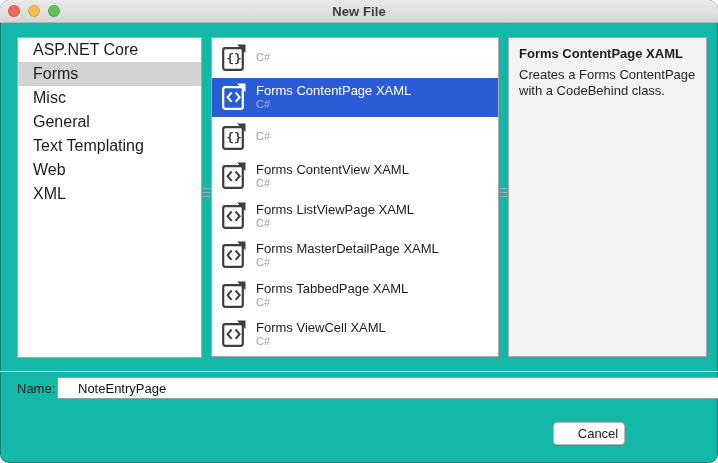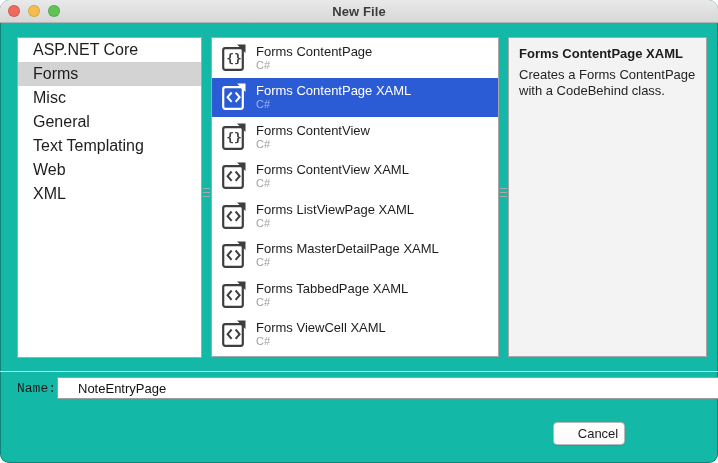--- a/index.html
+++ b/index.html
@@ -54,21 +54,21 @@
   .tpl-sub   { font-size:11px; color:#9f9f9f; line-height:13px; }
   .tpl-row.selected .tpl-title { color:#ffffff; }
   .tpl-row.selected .tpl-sub   { color:#a3b6e9; }
   
   .details { padding:8px 10px; }
   .details-title { font-size:13px; font-weight:bold; color:#1b1b1b; margin-bottom:6px; }
   .details-desc  { font-size:13px; color:#242424; line-height:16px; max-width:178px; }
   
   .hsep { position:absolute; left:0; right:0; top:371px; height:1px; background:#dedede; }
   .name-label {
-    position:absolute; left:17px; top:381px; font-size:13px; color:#1d1d1d;font-family:Liberation Mono, monospace;
+    position:absolute; left:17px; top:381px; font-size:13px; color:#1d1d1d;
   }
   .name-input {
     position:absolute; left:57px; top:377px; width:637px; height:20px;
     border:1px solid #9d9d9d; background:#ffffff; font-size:13px;
     font-family:"Liberation Sans", sans-serif; color:#111; padding:0 20px;
     border-radius:1px; outline:none; box-sizing:content-box;
   }
   .btn {
     position:absolute; top:422px; height:23px; box-sizing:border-box;
     background:linear-gradient(#ffffff,#fbfbfb);
@@ -109,21 +109,20 @@
   <div class="panel panel-middle">
       <div class="tpl-row">
         <span class="tpl-icon">
           <svg width="26" height="28" viewBox="0 0 26 28">
             <rect x="2.2" y="4.2" width="19.6" height="21.6" rx="2" fill="none" stroke="currentColor" stroke-width="2.2"></rect>
             <polygon points="16,0.5 24.5,0.5 24.5,9" fill="currentColor"></polygon>
             <text x="5.2" y="18.8" font-family="DejaVu Sans Mono, monospace" font-size="13" font-weight="bold" fill="currentColor">{}</text>
           </svg>
         </span>
         <span class="tpl-text">
-          <span class="tpl-title">Forms ContentPage</span>
           <span class="tpl-sub">C#</span>
         </span>
       </div>
       <div class="tpl-row selected">
         <span class="tpl-icon">
           <svg width="26" height="28" viewBox="0 0 26 28">
             <rect x="2.2" y="4.2" width="19.6" height="21.6" rx="2" fill="none" stroke="currentColor" stroke-width="2.2"></rect>
             <polygon points="16,0.5 24.5,0.5 24.5,9" fill="currentColor"></polygon>
             <path d="M10.6 9.5 L6.6 14.2 L10.6 18.9" fill="none" stroke="currentColor" stroke-width="2"></path>
             <path d="M14.6 9.5 L18.6 14.2 L14.6 18.9" fill="none" stroke="currentColor" stroke-width="2"></path>
@@ -136,21 +135,20 @@
       </div>
       <div class="tpl-row">
         <span class="tpl-icon">
           <svg width="26" height="28" viewBox="0 0 26 28">
             <rect x="2.2" y="4.2" width="19.6" height="21.6" rx="2" fill="none" stroke="currentColor" stroke-width="2.2"></rect>
             <polygon points="16,0.5 24.5,0.5 24.5,9" fill="currentColor"></polygon>
             <text x="5.2" y="18.8" font-family="DejaVu Sans Mono, monospace" font-size="13" font-weight="bold" fill="currentColor">{}</text>
           </svg>
         </span>
         <span class="tpl-text">
-          <span class="tpl-title">Forms ContentView</span>
           <span class="tpl-sub">C#</span>
         </span>
       </div>
       <div class="tpl-row">
         <span class="tpl-icon">
           <svg width="26" height="28" viewBox="0 0 26 28">
             <rect x="2.2" y="4.2" width="19.6" height="21.6" rx="2" fill="none" stroke="currentColor" stroke-width="2.2"></rect>
             <polygon points="16,0.5 24.5,0.5 24.5,9" fill="currentColor"></polygon>
             <path d="M10.6 9.5 L6.6 14.2 L10.6 18.9" fill="none" stroke="currentColor" stroke-width="2"></path>
             <path d="M14.6 9.5 L18.6 14.2 L14.6 18.9" fill="none" stroke="currentColor" stroke-width="2"></path>

